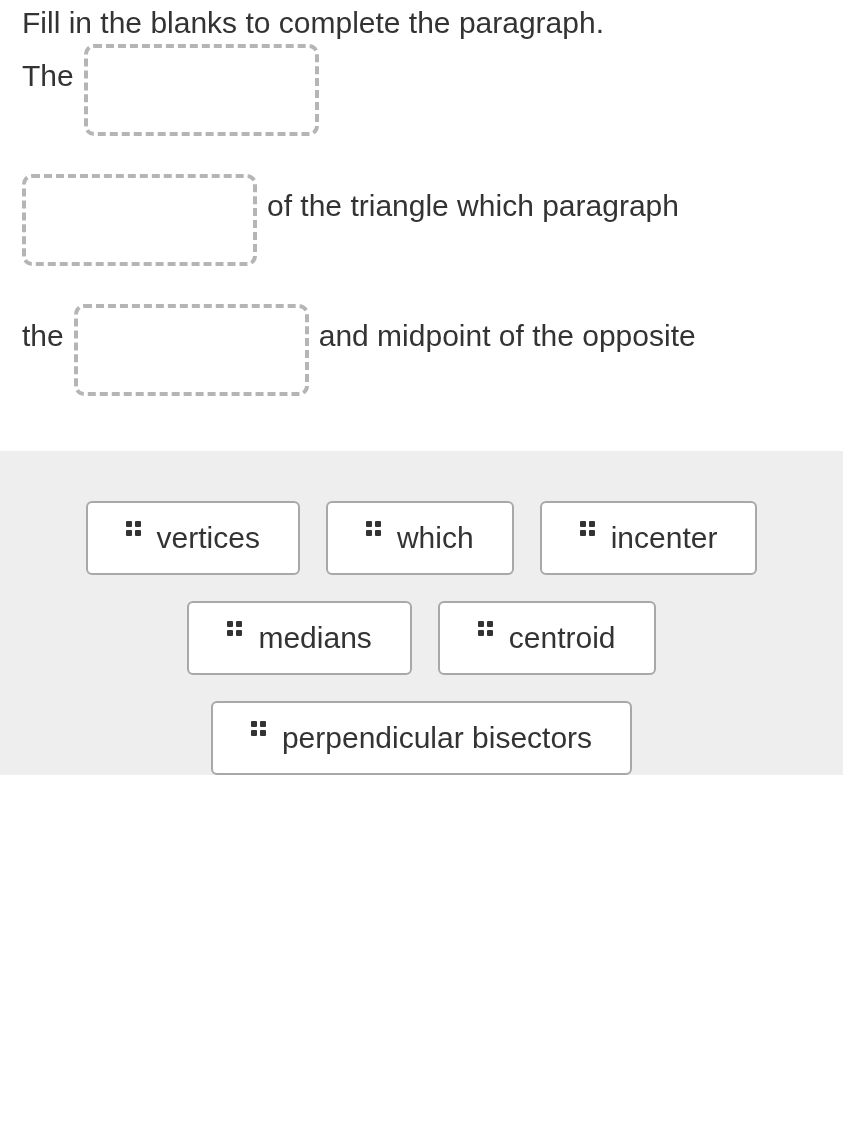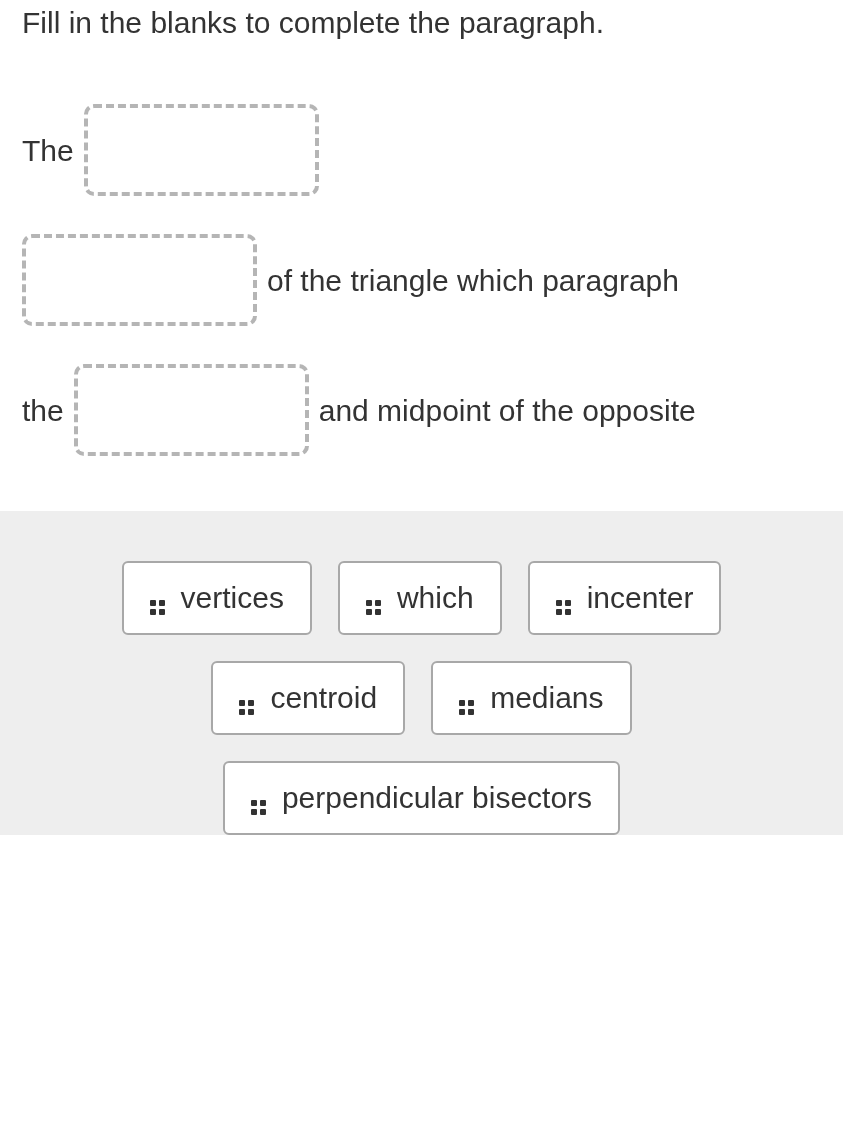--- a/index.html
+++ b/index.html
@@ -1,24 +1,24 @@
 <!DOCTYPE html>
 <html><head>
 <meta charset="utf-8">
 <style>
 *{box-sizing:border-box;margin:0;padding:0}
 body{font-family:-apple-system,BlinkMacSystemFont,"Segoe UI",Helvetica,Arial,sans-serif;color:#333;width:843px;background:#fff}
 .content{padding:2px 22px 55px 22px}
-.instruction{font-size:30px;color:#333;line-height:1.4;margin-bottom:60px}
+.instruction{font-size:30px;color:#333;line-height:1.4;}
 .paragraph{font-size:30px;color:#333;line-height:2.1}
-.line{display:flex;align-items:center;flex-wrap:wrap;margin-bottom:38px}
+.line{display:flex;flex-wrap:wrap;margin-bottom:38px}
 .line:last-child{margin-bottom:0}
 .drop-zone{display:inline-block;width:235px;height:92px;border:4px dashed #b5b5b5;border-radius:10px;margin:0 10px;vertical-align:middle}
 .word-bank{background:#eeeeee;padding:50px 50px 0 50px;display:flex;flex-wrap:wrap;justify-content:center;gap:26px}
-.chip{background:#fff;border:2px solid #a8a8a8;border-radius:6px;padding:18px 26px;display:flex;align-items:flex-end;gap:16px;font-size:30px;color:#333;cursor:grab}
+.chip{background:#fff;border:2px solid #a8a8a8;border-radius:6px;padding:18px 38px;display:flex;align-items:flex-start;gap:16px;font-size:30px;color:#333;cursor:grab}
 .grip{display:inline-grid;grid-template-columns:repeat(2,6px);grid-template-rows:repeat(2,6px);gap:3px}
 .grip span{width:6px;height:6px;background:#333;border-radius:1px}
 </style>
 </head>
 <body>
 
 <div class="content">
   <div class="instruction">Fill in the blanks to complete the paragraph.</div>
   <div class="paragraph">
     <div class="line">
@@ -65,30 +65,30 @@
       </span>
     <span>incenter</span>
   </div>
   <div class="chip">
     <span class="grip">
         <span></span>
         <span></span>
         <span></span>
         <span></span>
       </span>
-    <span>centroid</span>
+    <span>medians</span>
   </div>
   <div class="chip">
     <span class="grip">
         <span></span>
         <span></span>
         <span></span>
         <span></span>
       </span>
-    <span>medians</span>
+    <span>centroid</span>
   </div>
   <div class="chip">
     <span class="grip">
         <span></span>
         <span></span>
         <span></span>
         <span></span>
       </span>
     <span>perpendicular bisectors</span>
   </div>

